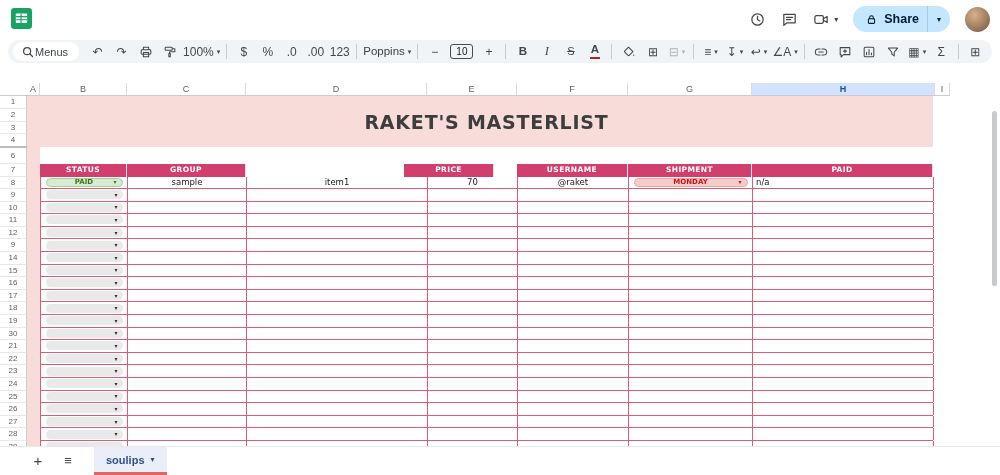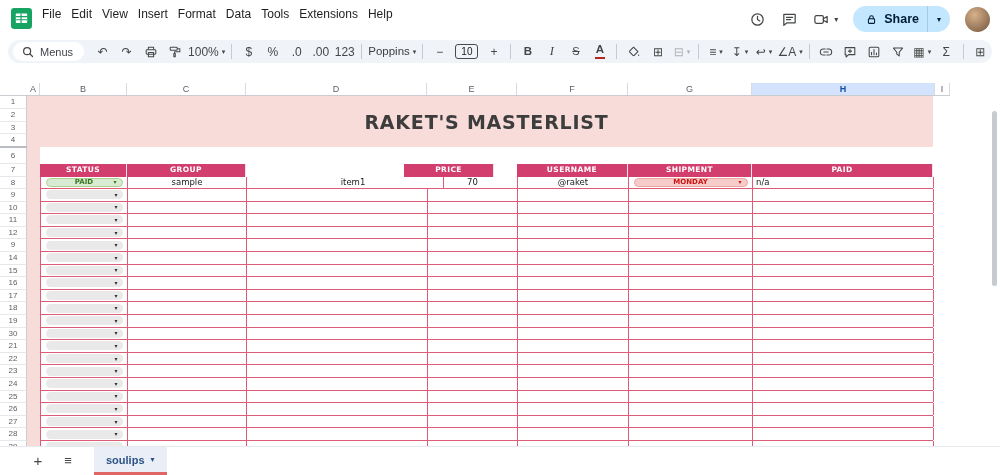--- a/index.html
+++ b/index.html
@@ -27,21 +27,21 @@
   .share-main svg{width:13px;height:13px;display:block;}
   .share-divider{width:1px;height:26px;background:rgba(0,29,53,.14);}
   .share-caret{padding:0 9px;color:var(--sharetx);font-size:8px;}
   .avatar{width:25px;height:25px;border-radius:50%;
     background:radial-gradient(circle at 38% 32%, #d8b18b, #8a6a4f 75%);}
 
   
   .toolbar{position:absolute;left:8px;right:8px;top:40px;height:23px;background:var(--toolbarbg);
     border-radius:12px;display:flex;align-items:center;padding:0 8px 0 5px;gap:1px;overflow:hidden;}
   .toolbar > *{flex-shrink:0;}
-  .tb-pill{display:flex;align-items:center;gap:5px;background:#fff;border-radius:10px;height:19px;
+  .tb-pill{display:flex;align-items:center;background:#fff;border-radius:10px;height:19px;
     padding:0 11px 0 8px;margin-right:6px;}
   .tb-pill svg{width:12px;height:12px;display:block;}
   .tb-pill-label{font-size:11px;color:#41454a;}
   .tb-btn{display:flex;align-items:center;justify-content:center;height:19px;min-width:21px;
     border-radius:4px;padding:0 1px;}
   .tb-glyph{font-size:12px;color:#444746;line-height:1;display:block;}
   .tb-b .tb-glyph{font-weight:bold;font-size:11.5px;}
   .tb-i .tb-glyph{font-style:italic;font-family:"Liberation Serif",serif;font-size:12.5px;}
   .tb-s .tb-glyph{text-decoration:line-through;font-size:11px;}
   .tb-a .tb-glyph{font-weight:bold;font-size:11.5px;border-bottom:2.5px solid #b3261e;padding:0 1px 1px 1px;}
@@ -125,31 +125,20 @@
 
   <header class="titlebar">
     <span class="logo">
       <svg viewBox="0 0 20 20">
           <rect width="20" height="20" rx="3" fill="#17a463"></rect>
           <rect x="4.6" y="5.2" width="10.8" height="9" rx="0.8" fill="#ffffff"></rect>
           <path d="M4.6 8.2 h10.8 M4.6 11.2 h10.8 M9.6 5.2 v9" stroke="#17a463" stroke-width="1.1" fill="none"></path>
         </svg>
     </span>
     <div class="tb-text">
-      <nav class="menu-bar">
-          <span class="menu-item">File</span>
-          <span class="menu-item">Edit</span>
-          <span class="menu-item">View</span>
-          <span class="menu-item">Insert</span>
-          <span class="menu-item">Format</span>
-          <span class="menu-item">Data</span>
-          <span class="menu-item">Tools</span>
-          <span class="menu-item">Extensions</span>
-          <span class="menu-item">Help</span>
-        </nav>
     </div>
     <div class="hd-right">
       <span class="hd-svg big">
         <svg viewBox="0 0 18 18" fill="none" stroke="#444746" stroke-width="1.3" stroke-linecap="round" stroke-linejoin="round">
             <circle cx="9" cy="9" r="6"></circle>
             <path d="M9 5.6 V9 l2.4 1.5"></path>
           </svg>
       </span>
       <span class="hd-svg big">
         <svg viewBox="0 0 18 18" fill="none" stroke="#444746" stroke-width="1.3" stroke-linecap="round" stroke-linejoin="round">
@@ -396,21 +385,21 @@
       <div class="trow" style="top: 93.5px; height: 12.5px;">
         <div class="td" style="left: 0px; width: 87px;">
           <span class="chip green">
             <span class="chip-label">PAID</span>
             <span class="chip-arrow">▾</span>
           </span>
         </div>
         <div class="td" style="left: 87px; width: 119px;">
           <span class="cellval">sample</span>
         </div>
-        <div class="td" style="left: 222px; width: 181px;">
+        <div class="td" style="left: 206px; width: 181px;">
           <span class="cellval">item1</span>
         </div>
         <div class="td" style="left: 387px; width: 90px;">
           <span class="cellval">70</span>
         </div>
         <div class="td" style="left: 477px; width: 111px;">
           <span class="cellval">@raket</span>
         </div>
         <div class="td" style="left: 588px; width: 124px;">
           <span class="chip pink">

